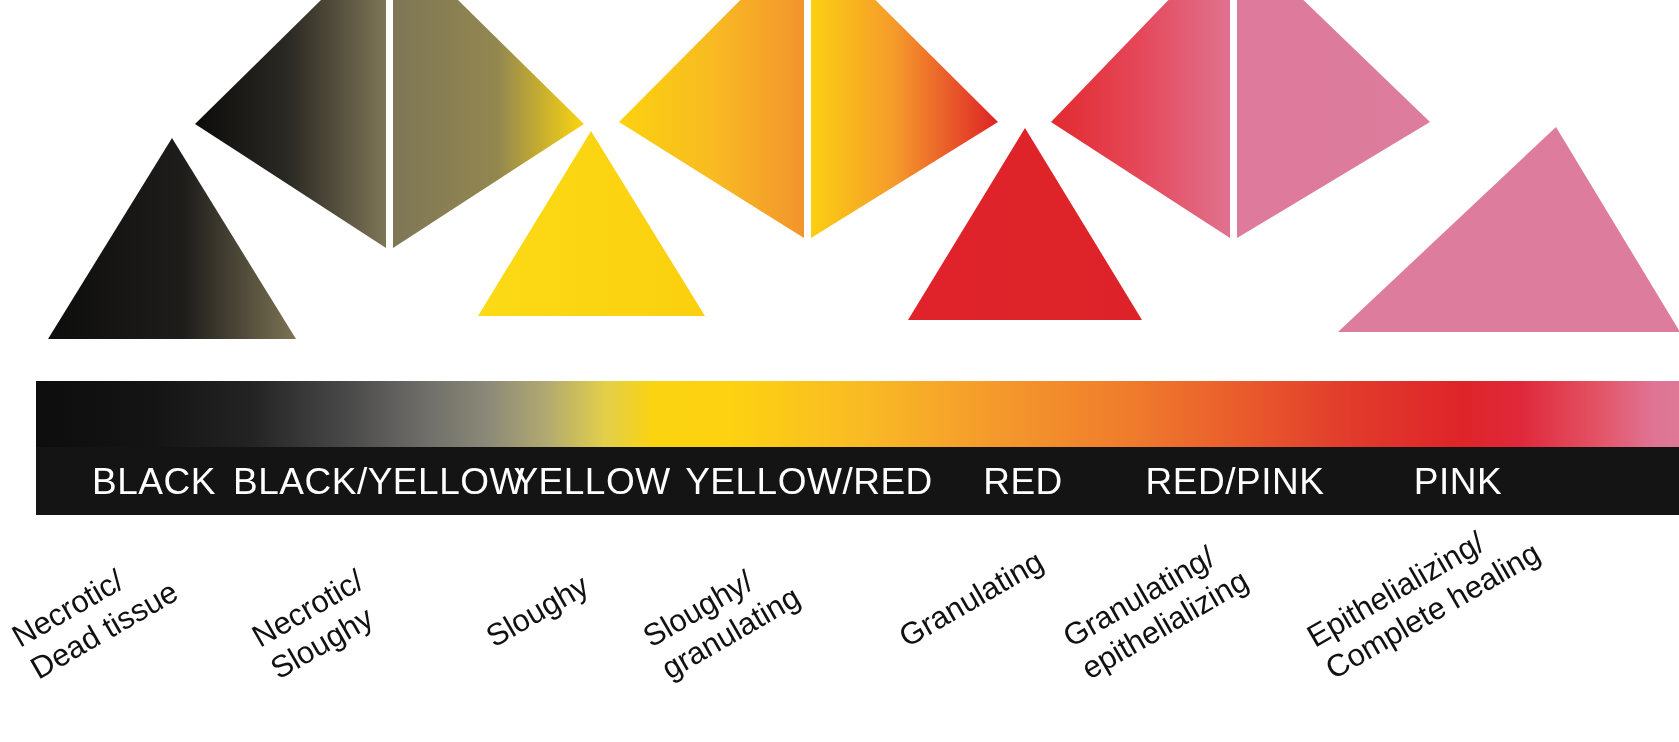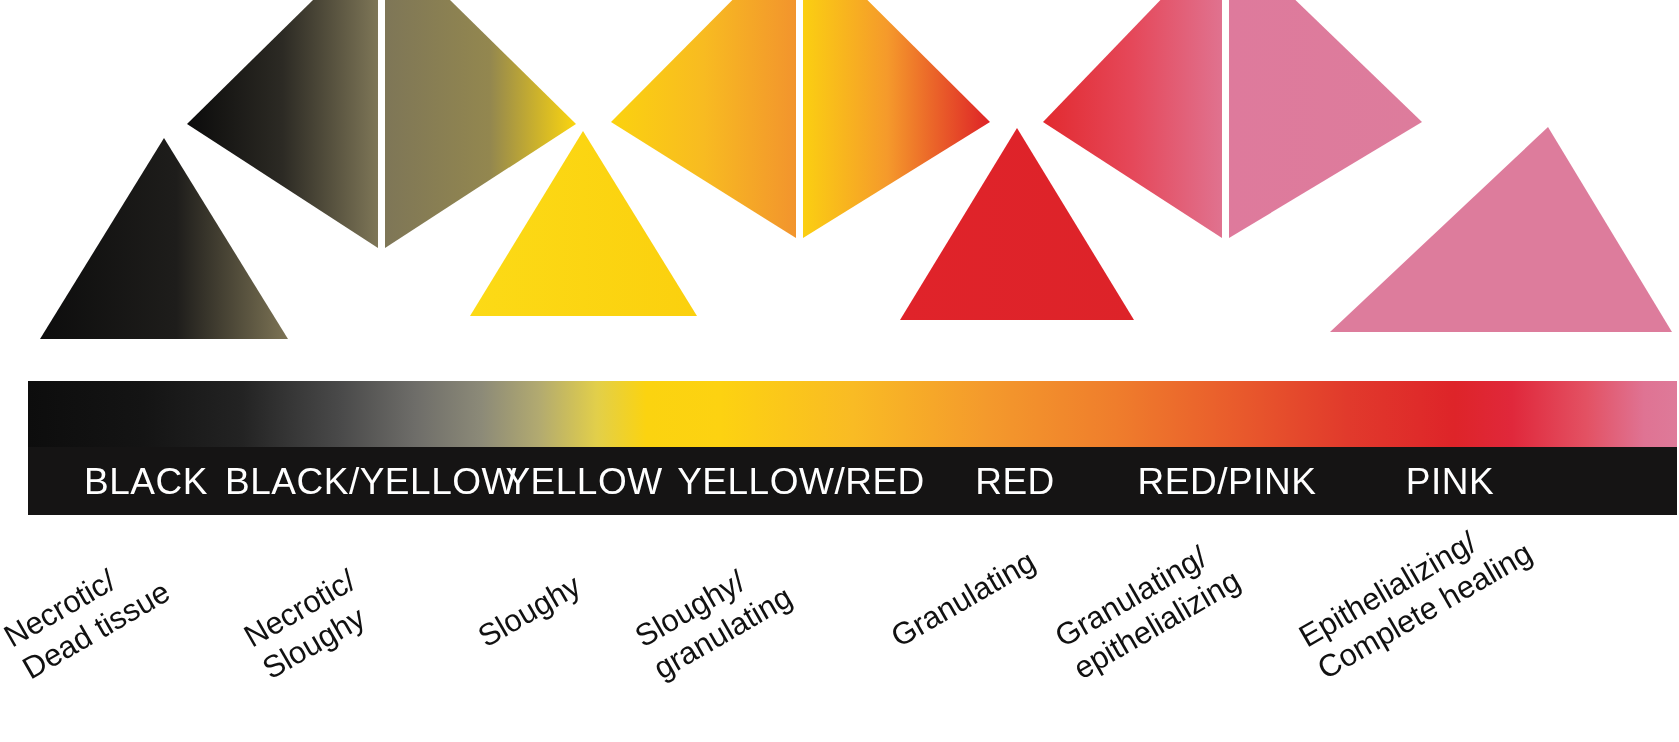--- a/index.html
+++ b/index.html
@@ -4,21 +4,21 @@
 <title>Wound Colour Continuum</title>
 <style>
   html,body{margin:0;padding:0;}
   body{
     width:1679px;height:742px;
     background:#ffffff;
     font-family:"Liberation Sans", sans-serif;
     overflow:hidden;
     position:relative;
   }
-  #stage{position:absolute;left:0;top:0;width:1339px;height:742px;}
+  #stage{position:absolute;left:8px;top:0;width:1339px;height:742px;}
   svg#art{position:absolute;left:0;top:0;width:1679px;height:742px;display:block;}
   .bandlabel{
     fill:#ffffff;
     font-family:"Liberation Sans", sans-serif;
     font-size:37px;
     letter-spacing:0.5px;
     text-anchor:middle;
     dominant-baseline:middle;
   }
   .axislabel{

